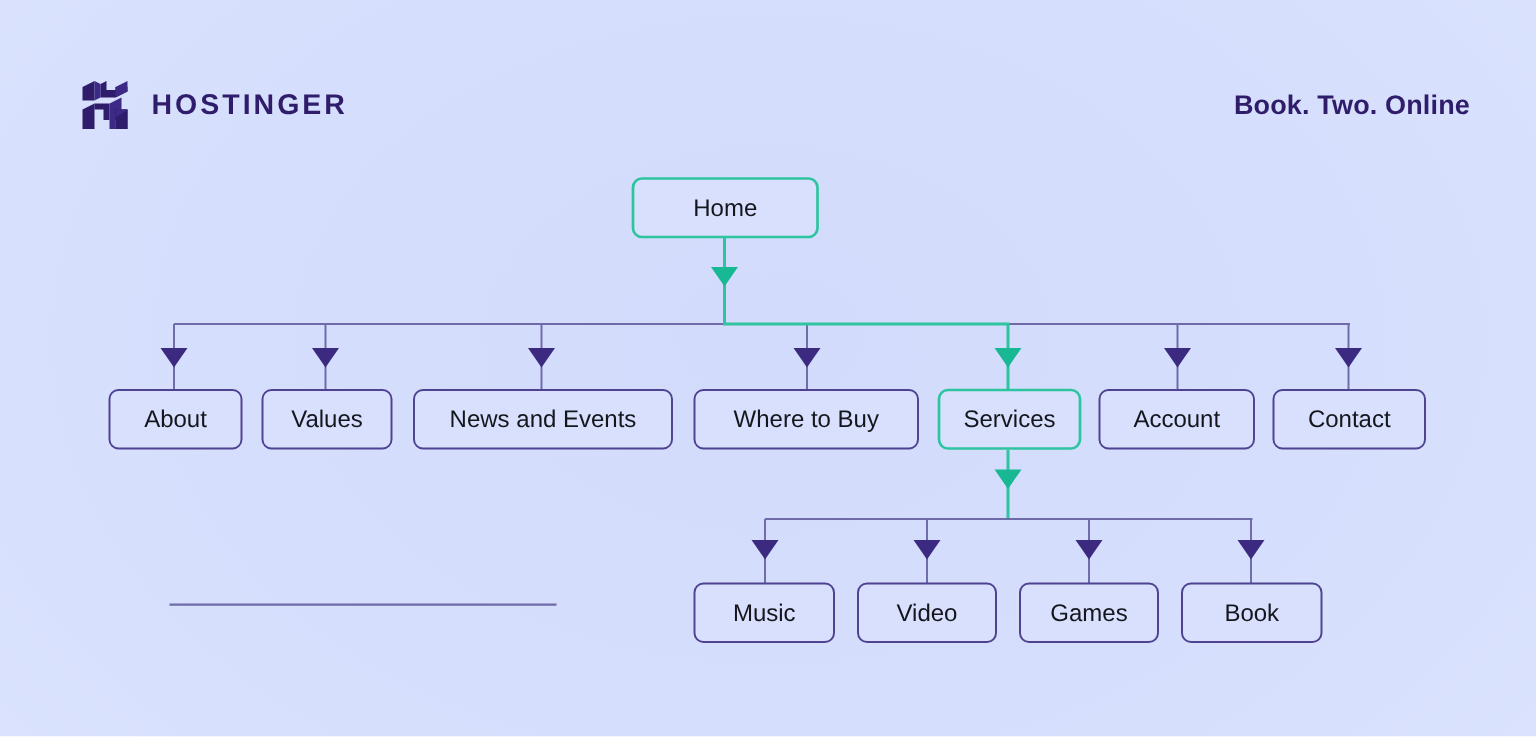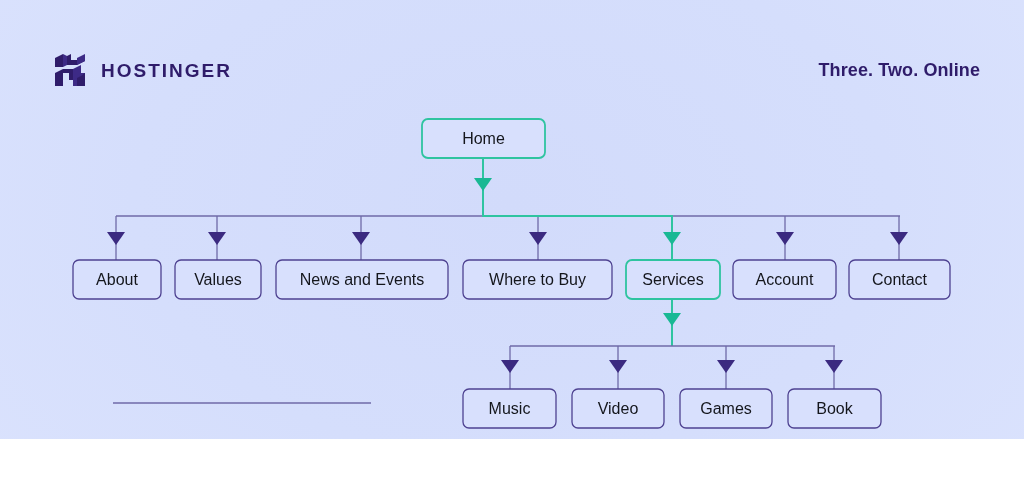--- a/index.html
+++ b/index.html
@@ -3,21 +3,21 @@
 <meta charset="utf-8">
 <style>
   html, body {
     margin: 0;
     padding: 0;
     background: #ffffff;
   }
   #page {
     position: relative;
     width: 1024px;
-    height: 439px;
+    height: 491px;
     overflow: hidden;
     font-family: "Liberation Sans", sans-serif;
     background: radial-gradient(ellipse 900px 620px at 50% 46%, #d2dbfb 0%, #d5defc 42%, #dae2fd 72%, #dfe5fe 100%);
   }
 
   
   #brand {
     position: absolute;
     left: 54px;
     top: 52px;
@@ -108,21 +108,21 @@
       <polygon points="1,19 9,15 9,32 1,32" fill="#2f1c6a"></polygon>
       <polygon points="9,15 19,15 19,26 15,26 15,19 9,19" fill="#2f1c6a"></polygon>
       <polygon points="19,15 27,11 27,26 19,26" fill="#3d2a86"></polygon>
       <polygon points="23,19 31,19 31,32 23,32" fill="#2f1c6a"></polygon>
       <polygon points="23,19 31,19 31,32 23,32" fill="#2f1c6a"></polygon>
       <polygon points="19,26 27,22 31,19 23,19 23,32 19,32" fill="#3d2a86"></polygon>
     </svg>
     <div id="brand-name">HOSTINGER</div>
   </div>
 
-  <div id="tagline">Three. Two. Online</div>
+  <div id="tagline">Book. Two. Online</div>
 
   <svg id="diagram" viewBox="0 0 1024 491">
 
     <g>
       <path class="link" d="M116,216 L900,216"></path>
       <path class="link" d="M116,216 L116,272"></path>
       <path class="link" d="M217,216 L217,272"></path>
       <path class="link" d="M361,216 L361,272"></path>
       <path class="link" d="M538,216 L538,272"></path>
       <path class="link" d="M785,216 L785,272"></path>

